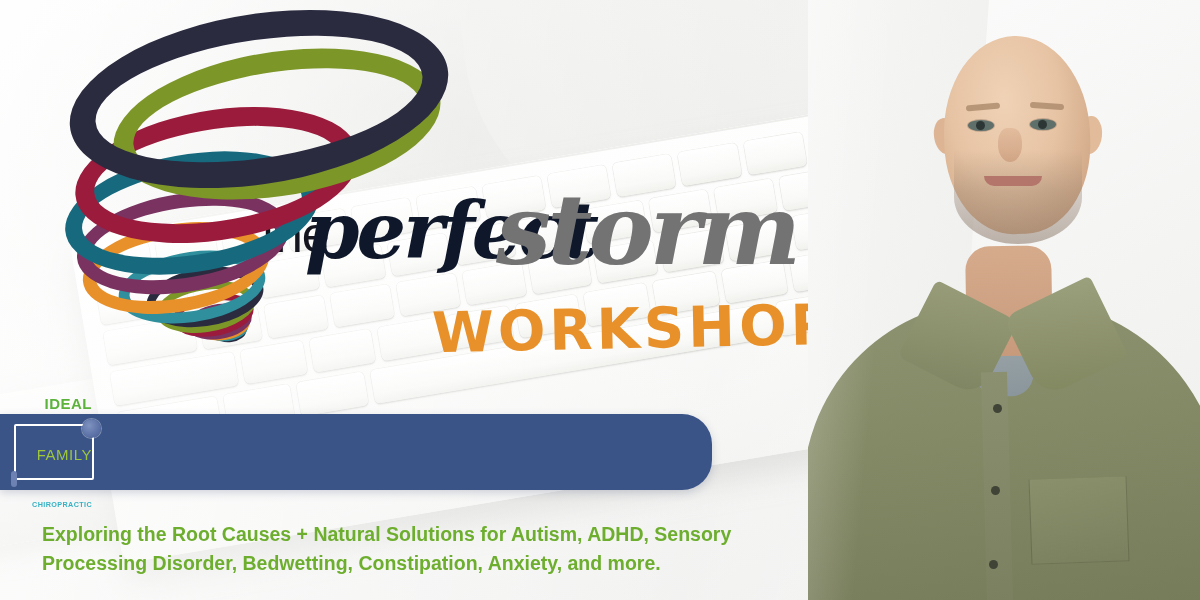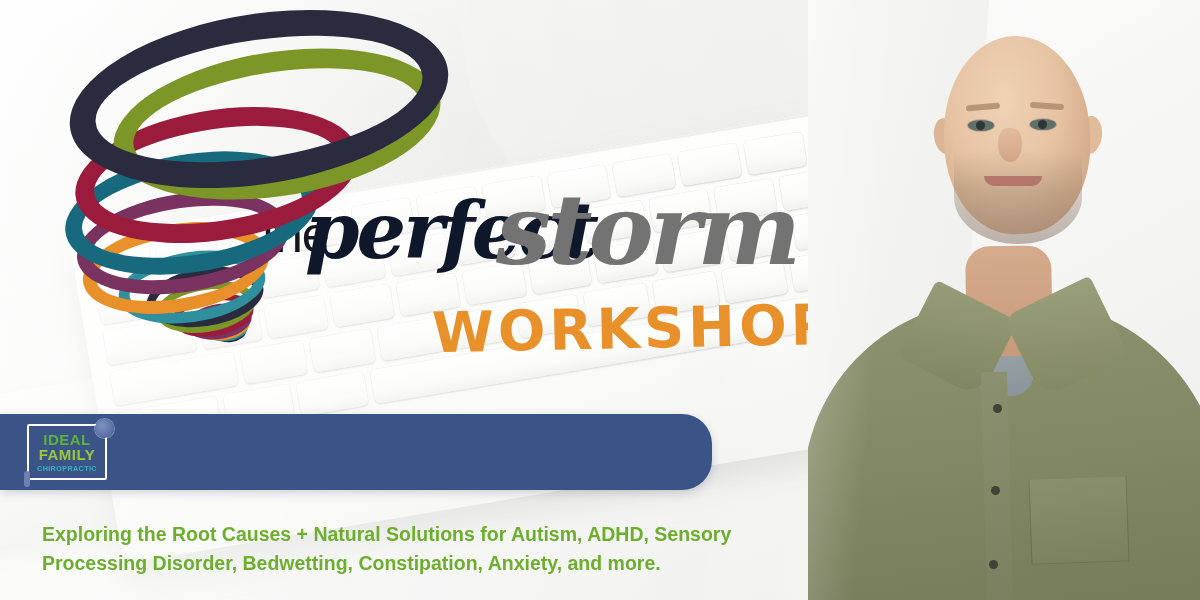--- a/index.html
+++ b/index.html
@@ -89,27 +89,28 @@
 
   
   .banner{
     position:absolute;left:0;top:414px;width:712px;height:76px;
     background:#3a5488;
     border-radius:0 30px 30px 0;
     display:flex;align-items:center;
     box-shadow:0 3px 9px rgba(90,100,130,.25);
   }
   .ifc-logo{
-    margin-left:27px;width:76px;height:52px;position:relative;flex:0 0 auto;
+    margin-left:14px;width:76px;height:52px;position:relative;flex:0 0 auto;
     border:2px solid #ffffff;border-radius:2px;
-    display:flex;flex-direction:column;align-items:center;justify-content:center;
+    display:flex;flex-direction:column;align-items:flex-end;justify-content:center;
     background:#3a5488;
+    gap:36px;
   }
   .ifc-ideal{font-size:15px;font-weight:700;color:#5bb33b;letter-spacing:.5px;line-height:1;}
-  .ifc-family{font-size:15px;font-weight:700;color:#9ec63b;letter-spacing:.5px;line-height:1.05;}
+  .ifc-family{font-size:15px;font-weight:400;color:#9ec63b;letter-spacing:.5px;line-height:1.05;}
   .ifc-chiro{font-size:7.2px;font-weight:700;color:#35b2c4;letter-spacing:.4px;margin-top:2px;line-height:1;}
   .ifc-brain{
     position:absolute;right:-9px;top:-7px;width:19px;height:19px;border-radius:50%;
     background:radial-gradient(circle at 38% 35%,#7f93c0 0%,#5f74a8 55%,#4a5f94 100%);
     box-shadow:0 0 0 1px rgba(255,255,255,.35);
   }
   .ifc-stem{
     position:absolute;left:-5px;bottom:-9px;width:6px;height:16px;border-radius:3px;
     background:#6d81b2;
   }

